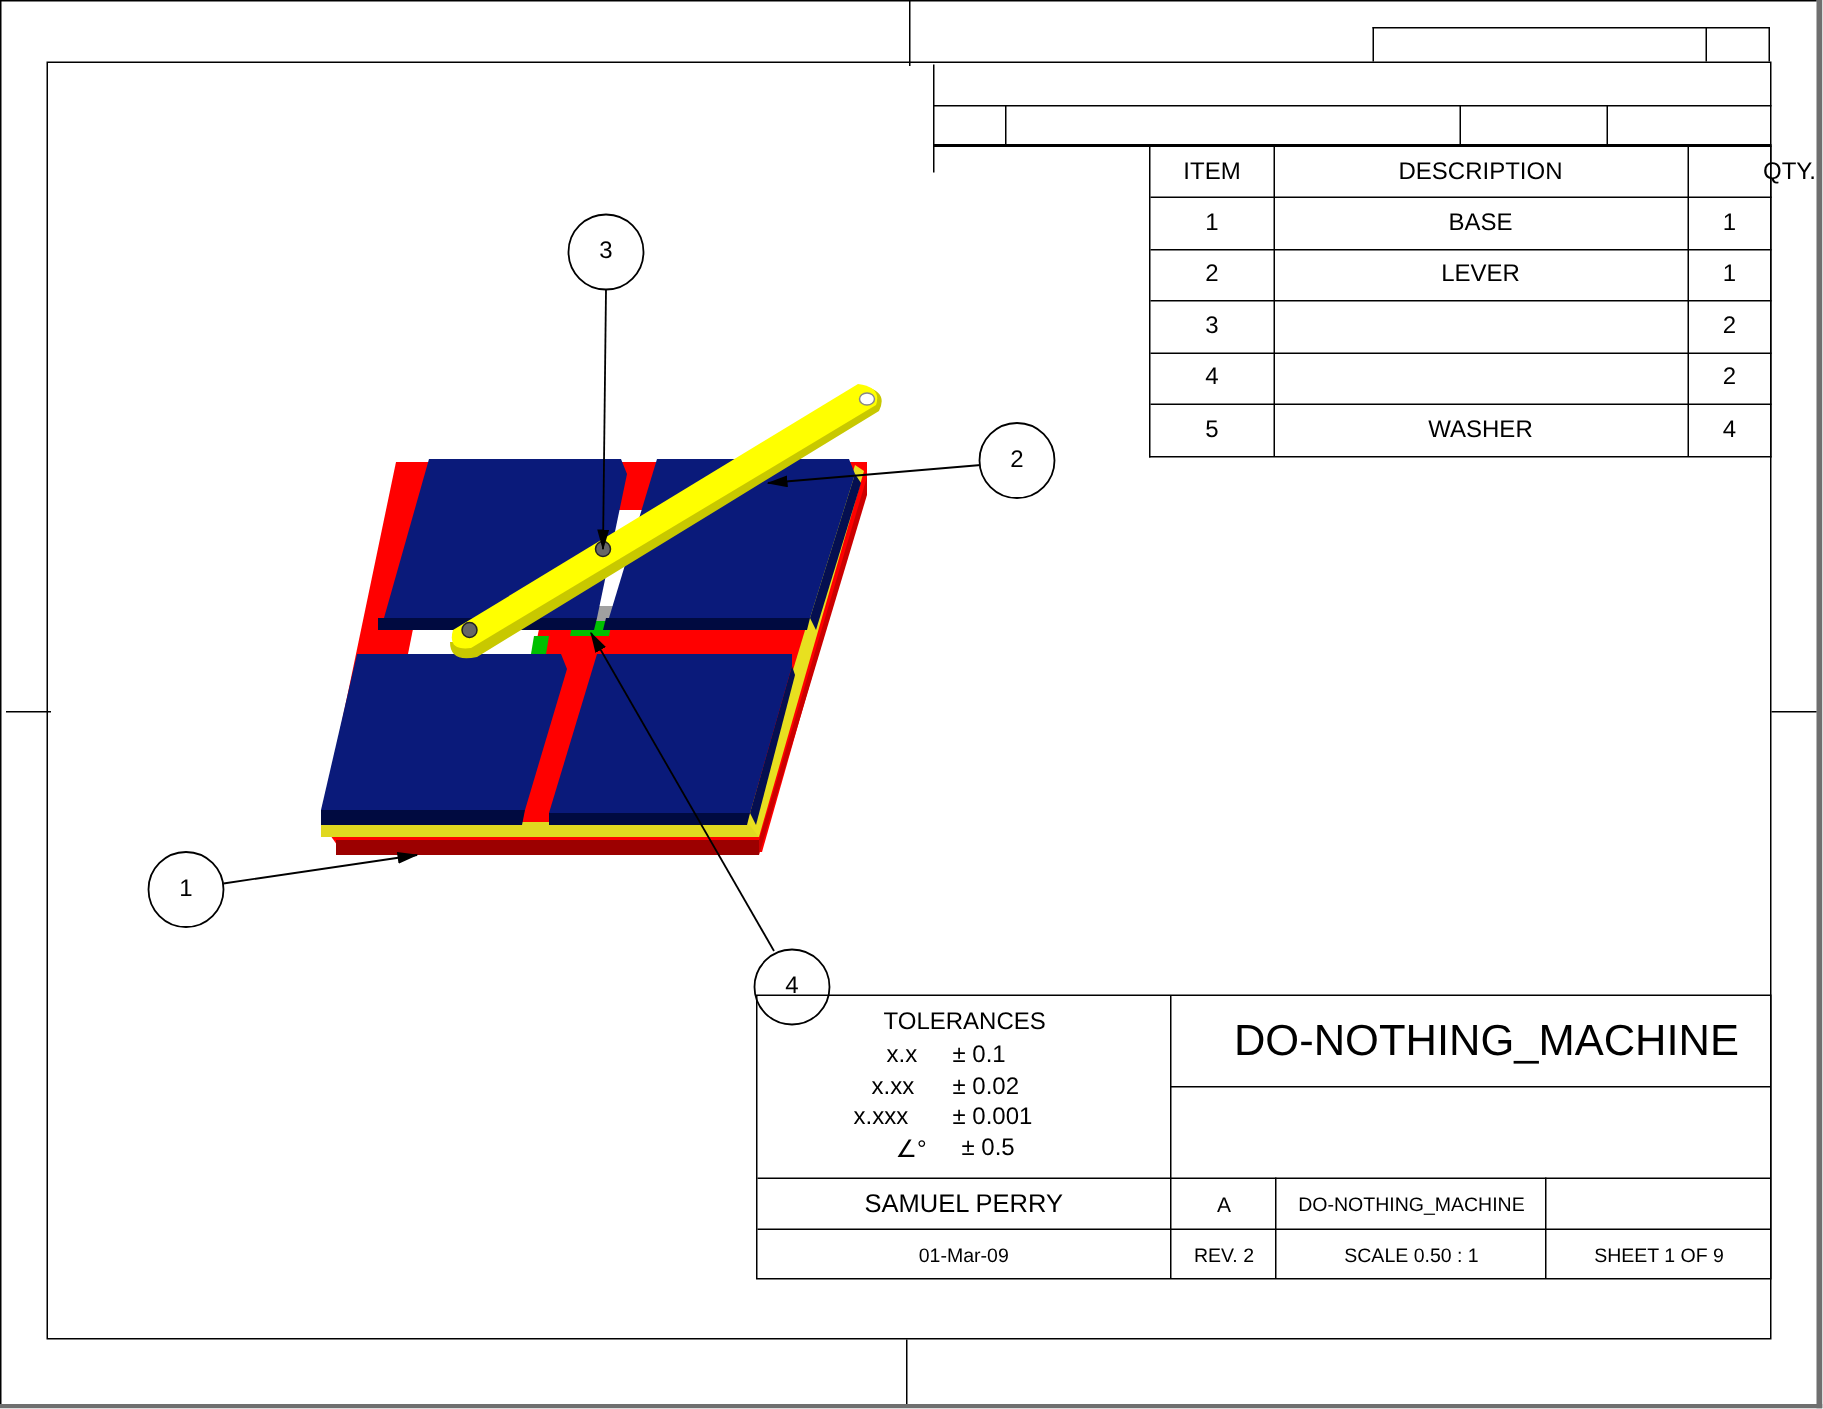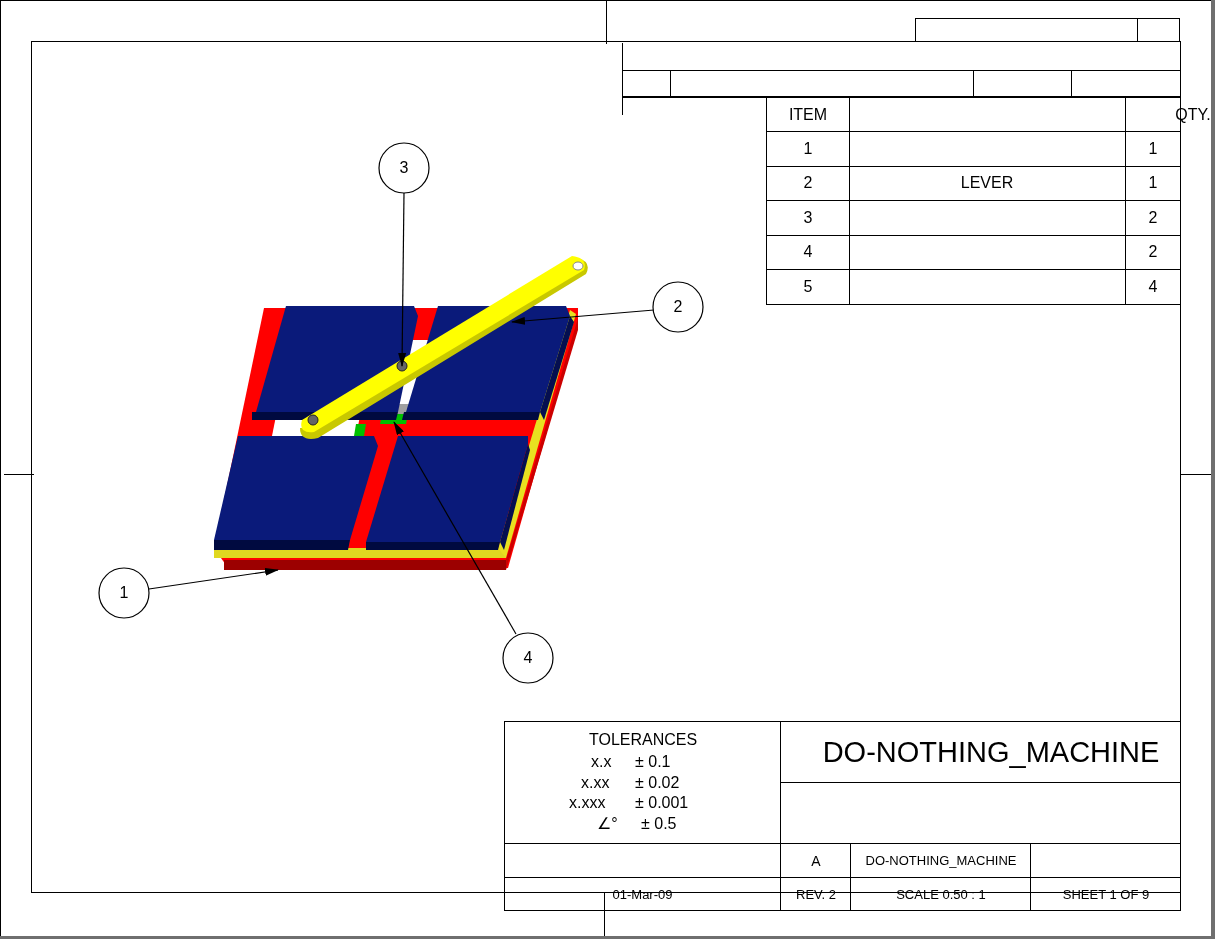--- a/index.html
+++ b/index.html
@@ -42,36 +42,39 @@
 <div class="abs" style="left:766px;top:97px;width:415px;height:208px;border:1.5px solid #000;border-top:none;padding-left:18px;">
   <div class="line-v" style="left:82px;top:0;height:207px;"></div>
   <div class="line-v" style="left:358px;top:0;height:207px;"></div>
   <div class="line-h" style="left:0;top:34px;width:414px;"></div>
   <div class="line-h" style="left:0;top:69px;width:414px;"></div>
   <div class="line-h" style="left:0;top:103px;width:414px;"></div>
   <div class="line-h" style="left:0;top:138px;width:414px;"></div>
   <div class="line-h" style="left:0;top:172px;width:414px;"></div>
 
   <div class="cell bom-cell" style="left:0;top:0;width:82px;height:35px;">ITEM</div>
+  <div class="cell bom-cell" style="left:82px;top:0;width:276px;height:35px;">DESCRIPTION</div>
   <div class="cell bom-cell" style="left:358px;top:0;width:56px;height:35px;margin-left:40px;">QTY.</div>
 
   <div class="cell bom-cell" style="left:0;top:35px;width:82px;height:34px;">1</div>
+  <div class="cell bom-cell" style="left:82px;top:35px;width:276px;height:34px;">BASE</div>
   <div class="cell bom-cell" style="left:358px;top:35px;width:56px;height:34px;">1</div>
 
   <div class="cell bom-cell" style="left:0;top:69px;width:82px;height:34px;">2</div>
   <div class="cell bom-cell" style="left:82px;top:69px;width:276px;height:34px;">LEVER</div>
   <div class="cell bom-cell" style="left:358px;top:69px;width:56px;height:34px;">1</div>
 
   <div class="cell bom-cell" style="left:0;top:103px;width:82px;height:35px;">3</div>
   <div class="cell bom-cell" style="left:358px;top:103px;width:56px;height:35px;">2</div>
 
   <div class="cell bom-cell" style="left:0;top:138px;width:82px;height:34px;">4</div>
   <div class="cell bom-cell" style="left:358px;top:138px;width:56px;height:34px;">2</div>
 
   <div class="cell bom-cell" style="left:0;top:172px;width:82px;height:35px;">5</div>
+  <div class="cell bom-cell" style="left:82px;top:172px;width:276px;height:35px;">WASHER</div>
   <div class="cell bom-cell" style="left:358px;top:172px;width:56px;height:35px;">4</div>
 </div>
 
 <svg class="drawing" width="1215" height="939">
 
   <polygon points="214,548 264,308 578,308 578,322 508,568 228,568" fill="#ff0000"></polygon>
 
   <polygon points="224,560 506,560 506,570 224,570" fill="#9c0000"></polygon>
   <polygon points="506,560 578,318 578,330 506,570" fill="#cc0000"></polygon>
 
@@ -121,38 +124,39 @@
   <circle cx="678" cy="307" r="25" fill="#fff" stroke="#000" stroke-width="1.2"></circle>
   <circle cx="404" cy="168" r="25" fill="#fff" stroke="#000" stroke-width="1.2"></circle>
   <circle cx="528" cy="658" r="25" fill="#fff" stroke="#000" stroke-width="1.2"></circle>
 </svg>
 
 <div class="cell" style="left:104px;top:580px;width:40px;height:26px;">1</div>
 <div class="cell" style="left:658px;top:294px;width:40px;height:26px;">2</div>
 <div class="cell" style="left:384px;top:155px;width:40px;height:26px;">3</div>
 <div class="cell" style="left:508px;top:645px;width:40px;height:26px;">4</div>
 
-<div class="abs" style="left:504px;top:721px;width:677px;height:190px;border:1.5px solid #000;">
+<div class="abs" style="left:504px;top:663px;width:677px;height:190px;border:1.5px solid #000;">
   <div class="line-v" style="left:275px;top:0;height:188px;"></div>
   <div class="line-h" style="left:275px;top:60px;width:400px;"></div>
   <div class="line-h" style="left:0;top:121px;width:675px;"></div>
   <div class="line-h" style="left:0;top:155px;width:675px;"></div>
   <div class="line-v" style="left:345px;top:121px;height:67px;"></div>
   <div class="line-v" style="left:525px;top:121px;height:67px;"></div>
 
   <div class="tol-line" style="left:84px;top:9px;">TOLERANCES</div>
   <div class="tol-line" style="left:86px;top:31px;">x.x</div>
   <div class="tol-line" style="left:130px;top:31px;">± 0.1</div>
   <div class="tol-line" style="left:76px;top:52px;">x.xx</div>
   <div class="tol-line" style="left:130px;top:52px;">± 0.02</div>
   <div class="tol-line" style="left:64px;top:72px;">x.xxx</div>
   <div class="tol-line" style="left:130px;top:72px;">± 0.001</div>
   <div class="tol-line" style="left:92px;top:92px;">∠°</div>
   <div class="tol-line" style="left:136px;top:93px;">± 0.5</div>
 
   <div class="cell" style="left:276px;top:0;width:400px;height:60px;font-size:29px;padding-left:20px;">DO-NOTHING_MACHINE</div>
+  <div class="cell" style="left:0;top:122px;width:275px;height:33px;font-size:17px;">SAMUEL PERRY</div>
   <div class="cell" style="left:276px;top:122px;width:70px;height:33px;font-size:14px;">A</div>
   <div class="cell" style="left:346px;top:122px;width:180px;height:33px;font-size:13px;">DO-NOTHING_MACHINE</div>
   <div class="cell" style="left:0;top:156px;width:275px;height:33px;font-size:13px;">01-Mar-09</div>
   <div class="cell" style="left:276px;top:156px;width:70px;height:33px;font-size:13px;">REV. 2</div>
   <div class="cell" style="left:346px;top:156px;width:180px;height:33px;font-size:13px;">SCALE 0.50 : 1</div>
   <div class="cell" style="left:526px;top:156px;width:150px;height:33px;font-size:13px;">SHEET 1 OF 9</div>
 </div>
 
 </body></html>

